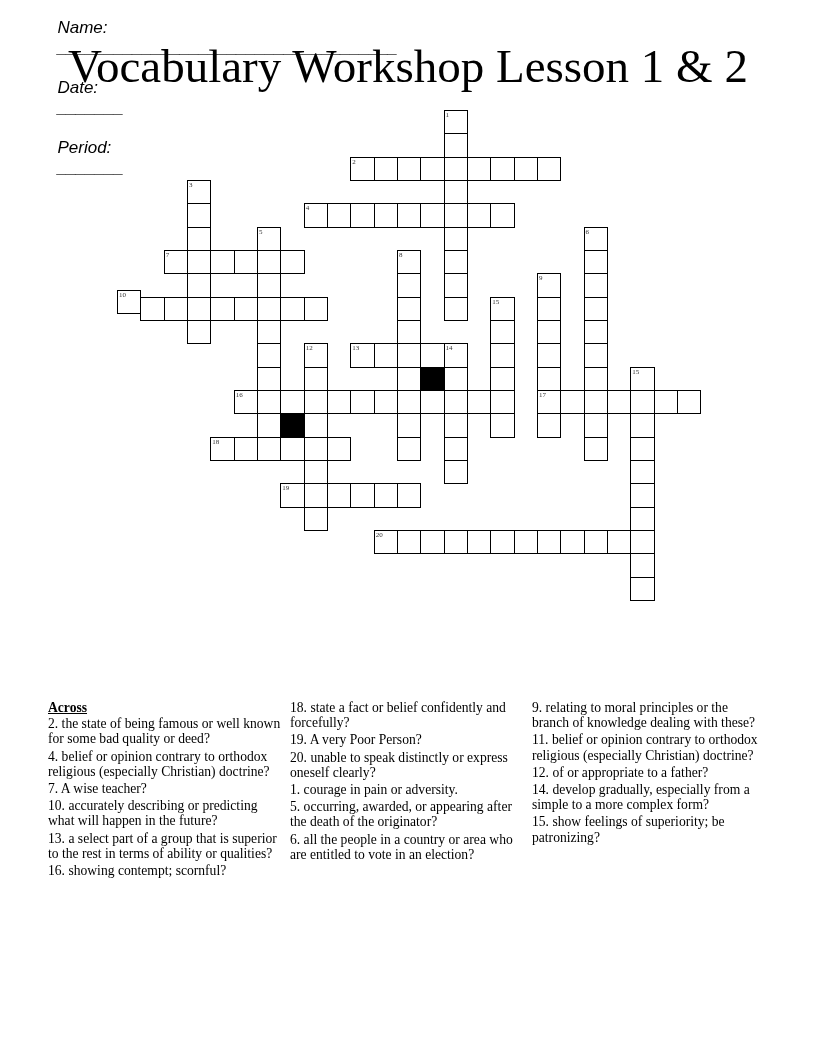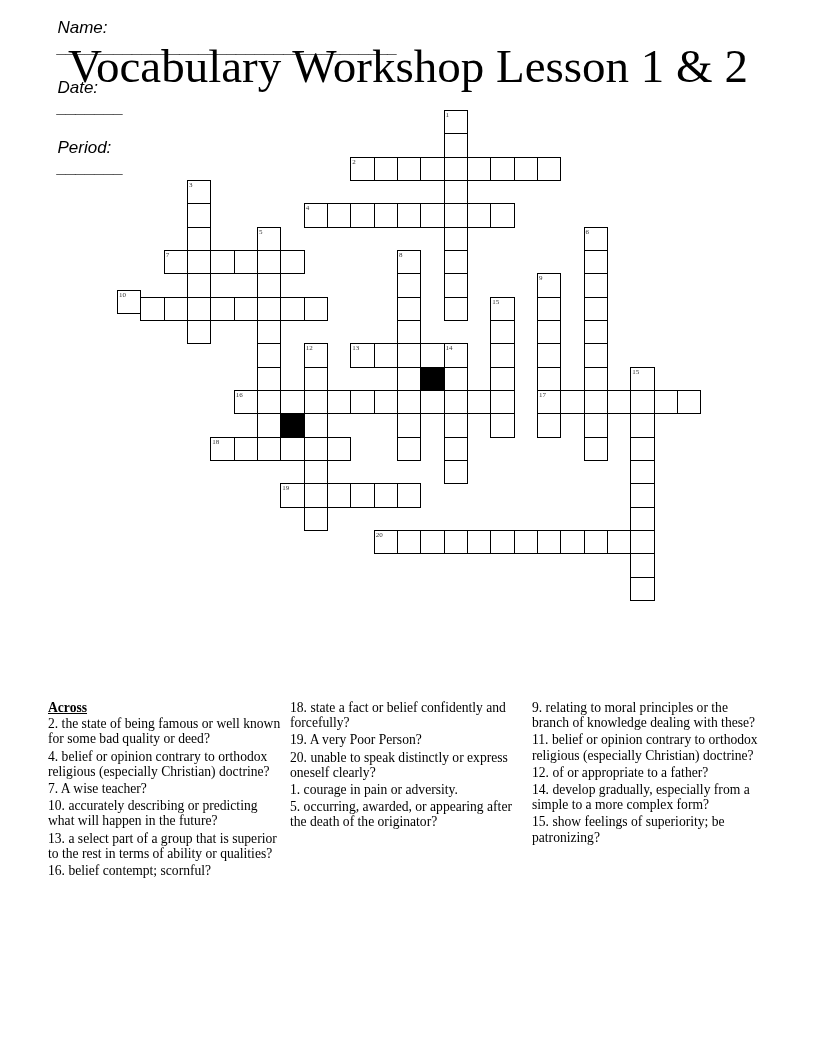--- a/index.html
+++ b/index.html
@@ -238,32 +238,33 @@
 
 <div class="clues">
   <div class="clue-col" id="col1" style="left:48px; width:235px;">
     <div class="section">Across</div>
     <div id="across-a">
         <div class="clue"><b>2.</b> <span>the state of being famous or well known for some bad quality or deed?</span></div>
         <div class="clue"><b>4.</b> <span>belief or opinion contrary to orthodox religious (especially Christian) doctrine?</span></div>
         <div class="clue"><b>7.</b> <span>A wise teacher?</span></div>
         <div class="clue"><b>10.</b> <span>accurately describing or predicting what will happen in the future?</span></div>
         <div class="clue"><b>13.</b> <span>a select part of a group that is superior to the rest in terms of ability or qualities?</span></div>
-        <div class="clue"><b>16.</b> <span>belief contempt; scornful?</span></div>
+        <div class="clue"><b>16.</b> <span>showing contempt; scornful?</span></div>
       </div>
   </div>
   <div class="clue-col" id="col2" style="left:290px; width:228px;">
     <div id="across-b">
         <div class="clue"><b>18.</b> <span>state a fact or belief confidently and forcefully?</span></div>
         <div class="clue"><b>19.</b> <span>A very Poor Person?</span></div>
         <div class="clue"><b>20.</b> <span>unable to speak distinctly or express oneself clearly?</span></div>
       </div>
     <div id="down-a">
         <div class="clue"><b>1.</b> <span>courage in pain or adversity.</span></div>
         <div class="clue"><b>5.</b> <span>occurring, awarded, or appearing after the death of the originator?</span></div>
+        <div class="clue"><b>6.</b> <span>all the people in a country or area who are entitled to vote in an election?</span></div>
       </div>
   </div>
   <div class="clue-col" id="col3" style="left:532px; width:236px;">
     <div id="down-b">
         <div class="clue"><b>9.</b> <span>relating to moral principles or the branch of knowledge dealing with these?</span></div>
         <div class="clue"><b>11.</b> <span>belief or opinion contrary to orthodox religious (especially Christian) doctrine?</span></div>
         <div class="clue"><b>12.</b> <span>of or appropriate to a father?</span></div>
         <div class="clue"><b>14.</b> <span>develop gradually, especially from a simple to a more complex form?</span></div>
         <div class="clue"><b>15.</b> <span>show feelings of superiority; be patronizing?</span></div>
       </div>

